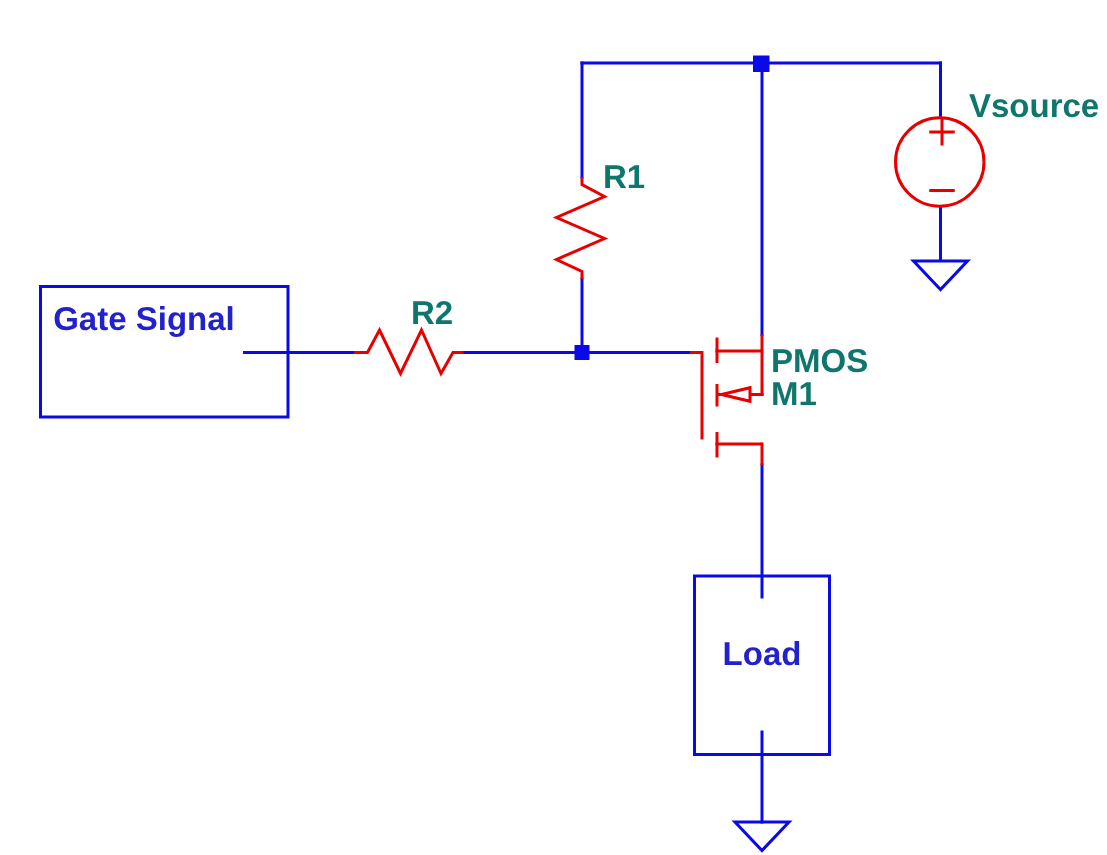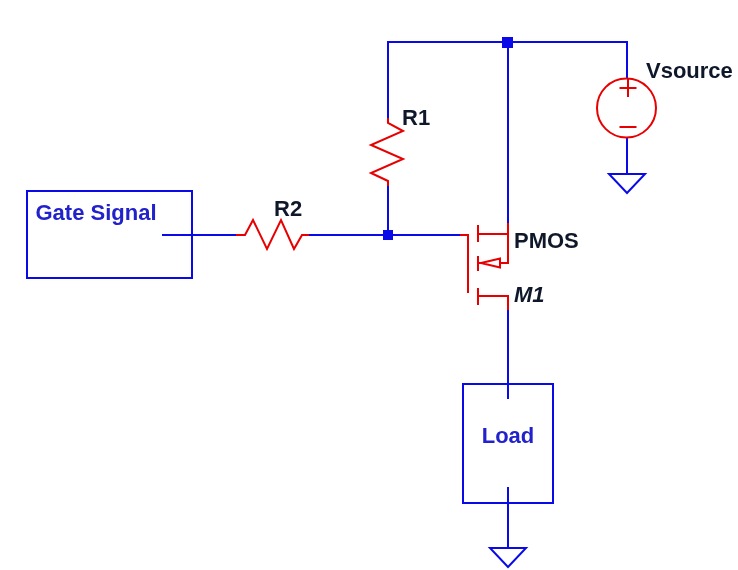--- a/index.html
+++ b/index.html
@@ -21,21 +21,21 @@
     top: 0;
   }
   .lbl {
     position: absolute;
     font-weight: bold;
     font-size: 22px;
     line-height: 1;
     white-space: nowrap;
     letter-spacing: 0px;
   }
-  .lbl-black { color: #0f172a; }
+  .lbl-black { color: #0f766e; }
   .lbl-blue  { color: #2222cc; }
   .lbl-center { text-align: center; }
 </style>
 </head>
 <body>
 
 <div id="canvas">
 
   <svg id="schematic-svg" width="738" height="570" viewBox="0 0 738 570" xmlns="http://www.w3.org/2000/svg">
 
@@ -98,19 +98,19 @@
   </svg>
 
   <div class="lbl lbl-black" style="left:646px; top:60px;">Vsource</div>
 
   <div class="lbl lbl-black" style="left:402px; top:107px;">R1</div>
 
   <div class="lbl lbl-black" style="left:274px; top:198px;">R2</div>
 
   <div class="lbl lbl-black" style="left:514px; top:230px;">PMOS</div>
 
-  <div class="lbl lbl-black" style="left:514px; top:284px;font-style:italic;">M1</div>
+  <div class="lbl lbl-black" style="left:514px; top:252px;">M1</div>
 
   <div class="lbl lbl-blue lbl-center" style="left:27px; top:202px; width:138px;">Gate Signal</div>
 
   <div class="lbl lbl-blue lbl-center" style="left:463px; top:425px; width:90px;">Load</div>
 
 </div>
 
 </body></html>

